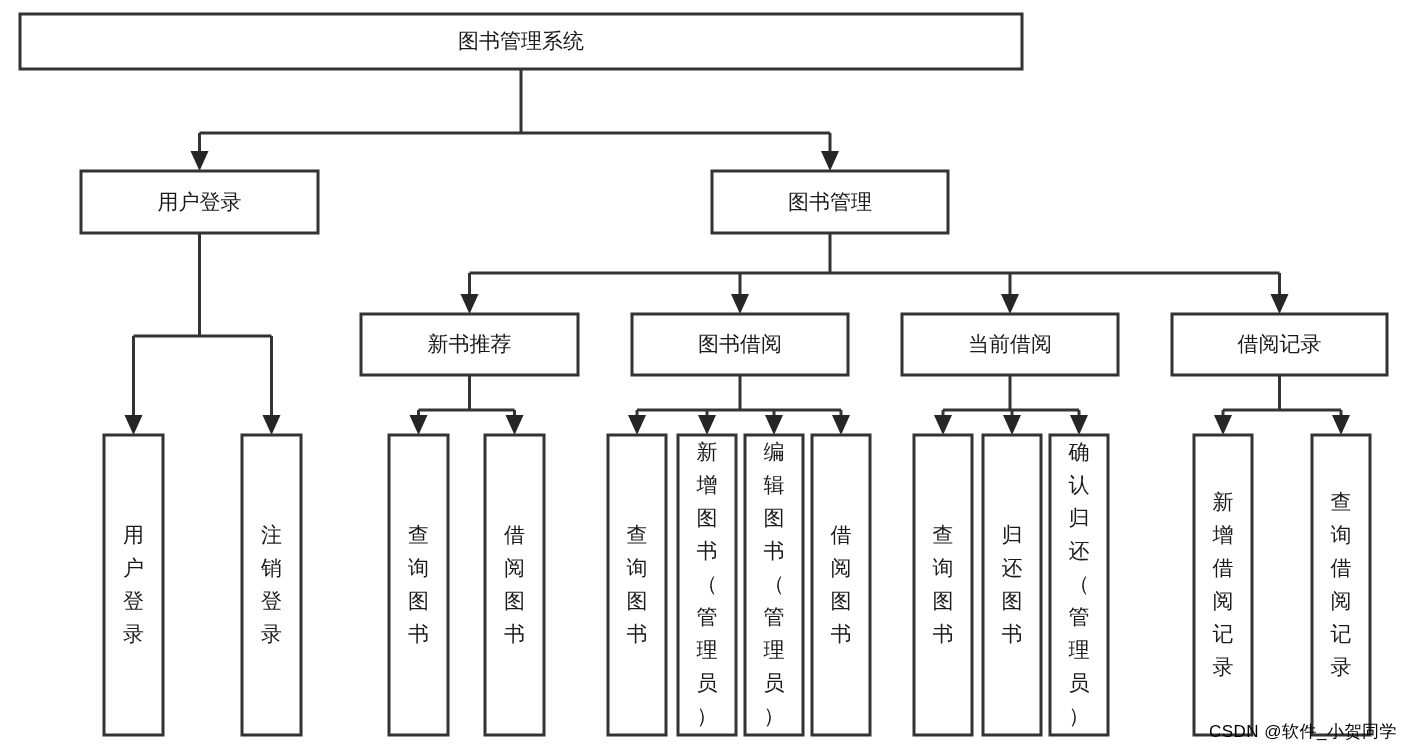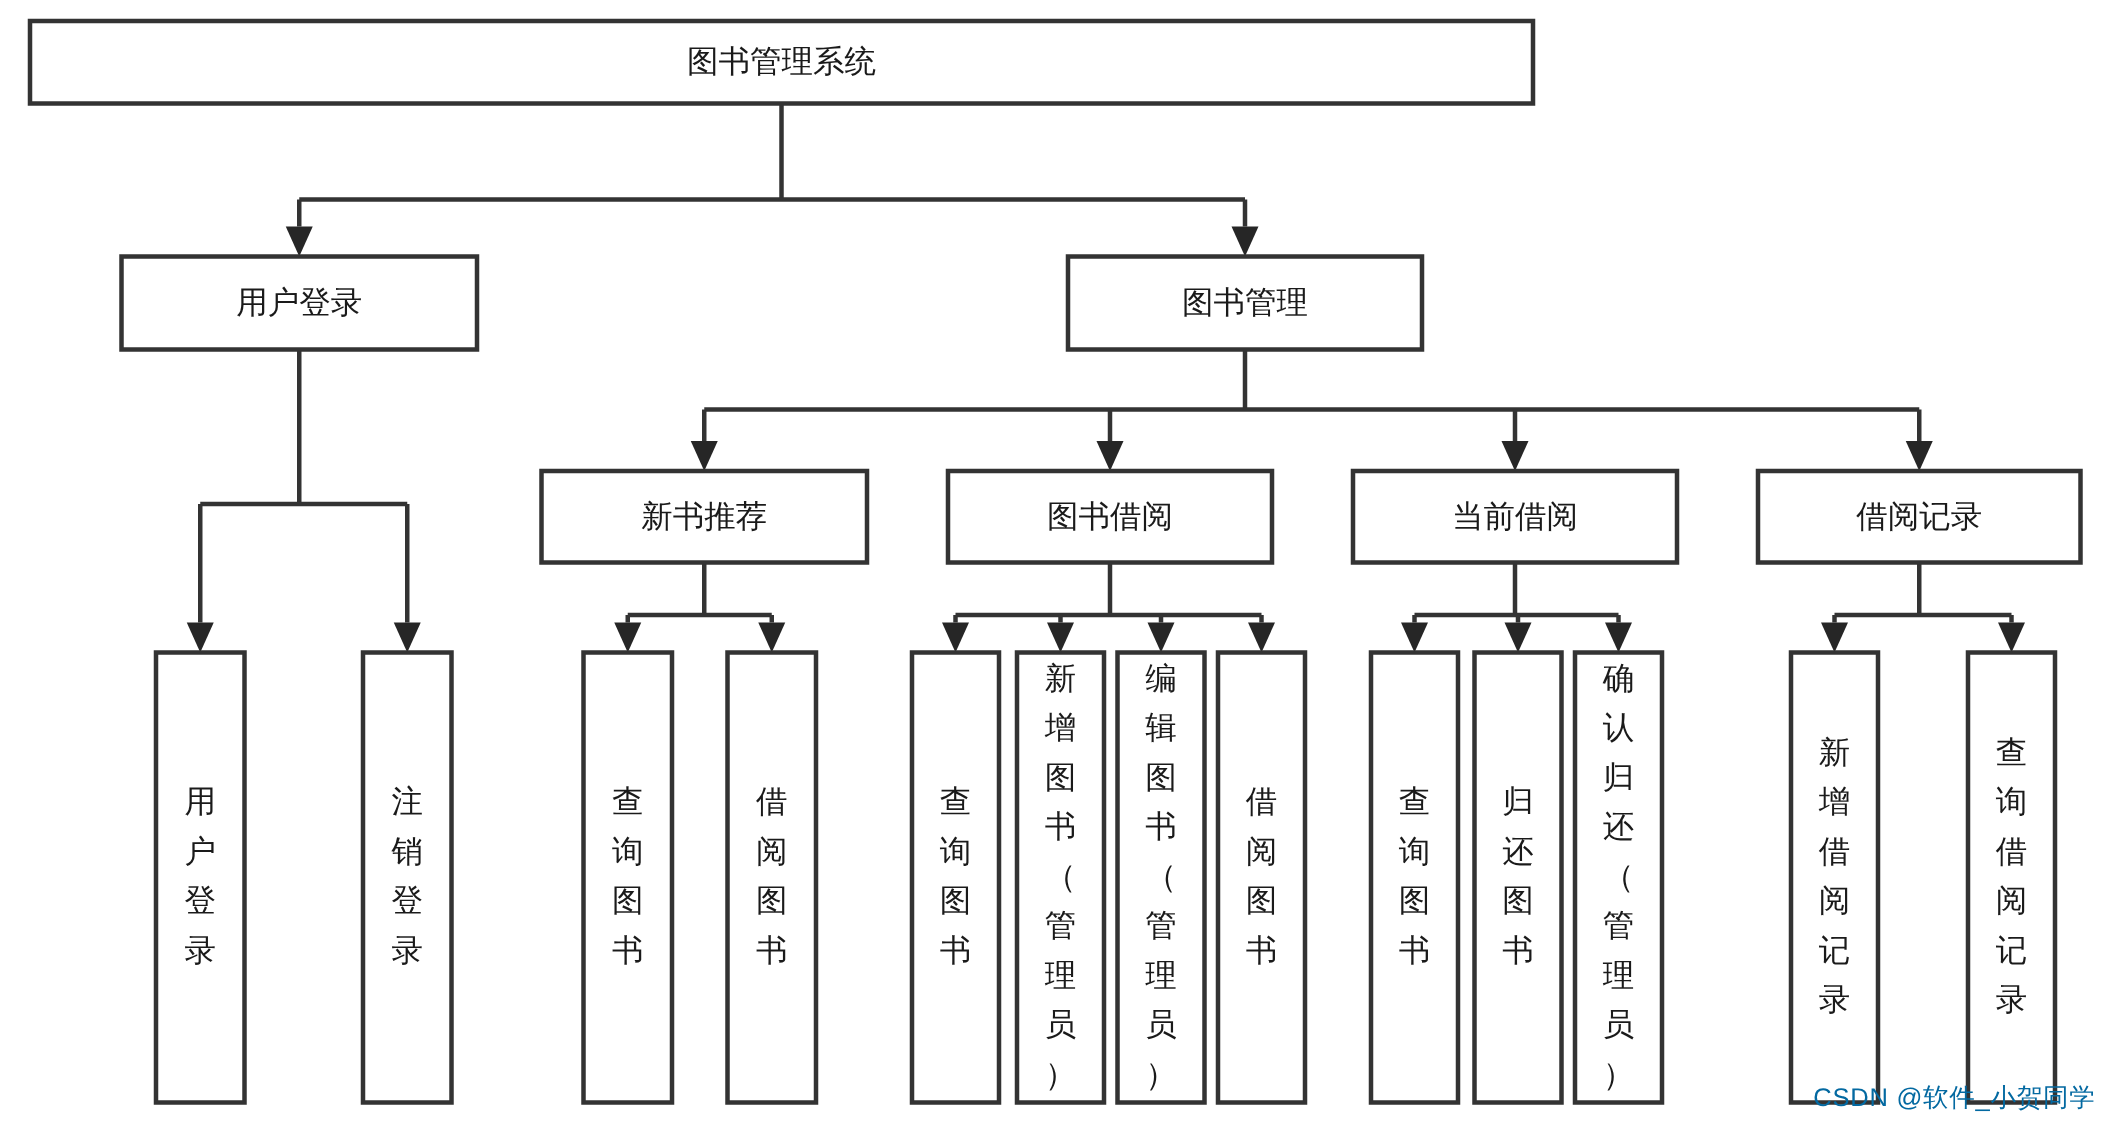--- a/index.html
+++ b/index.html
@@ -47,21 +47,21 @@
     font-size: 21px;
     fill: #1a1a1a;
     text-anchor: middle;
   }
   .watermark {
     position: absolute;
     right: 8px;
     bottom: 4px;
     font-family: "Liberation Sans", "DejaVu Sans", sans-serif;
     font-size: 17px;
-    color: #0369a1;
+    color: #000000;
     letter-spacing: 0.5px;
     white-space: nowrap;
     pointer-events: none;
   }
 </style>
 </head>
 <body>
 
 <div id="diagram-root">
   <svg id="diagram-svg" width="1405" height="747" viewBox="0 0 1405 747" xmlns="http://www.w3.org/2000/svg">

